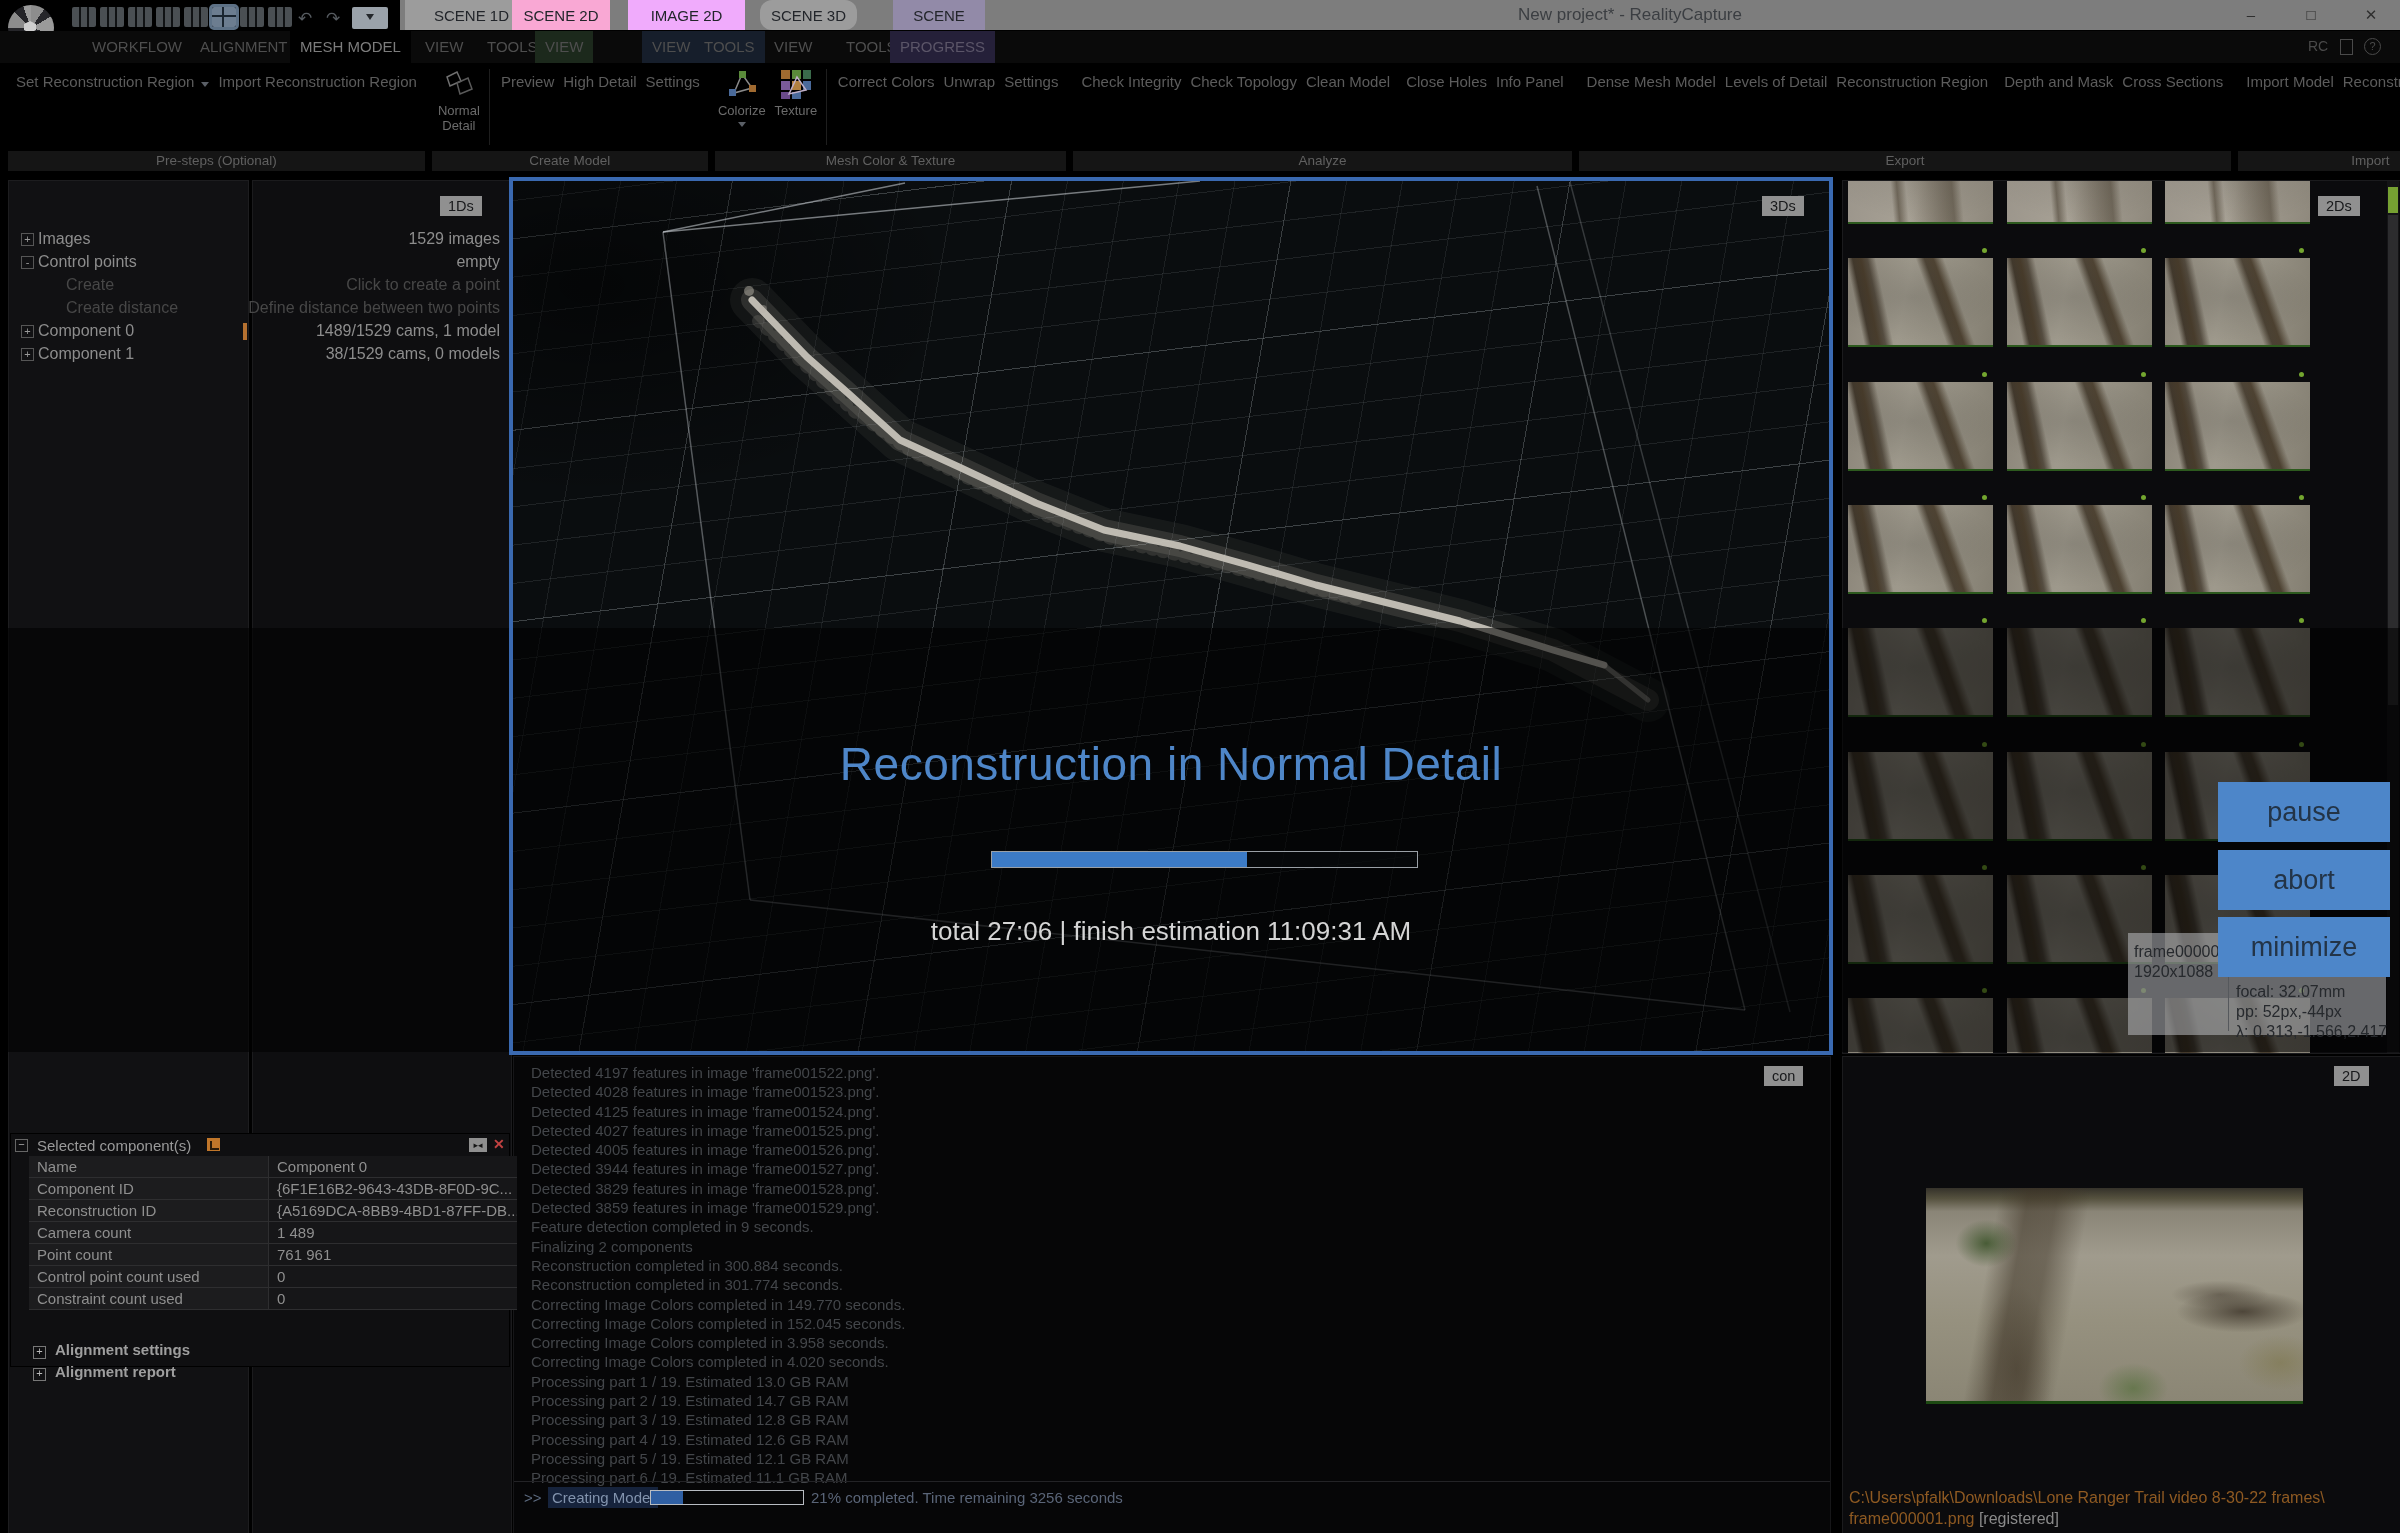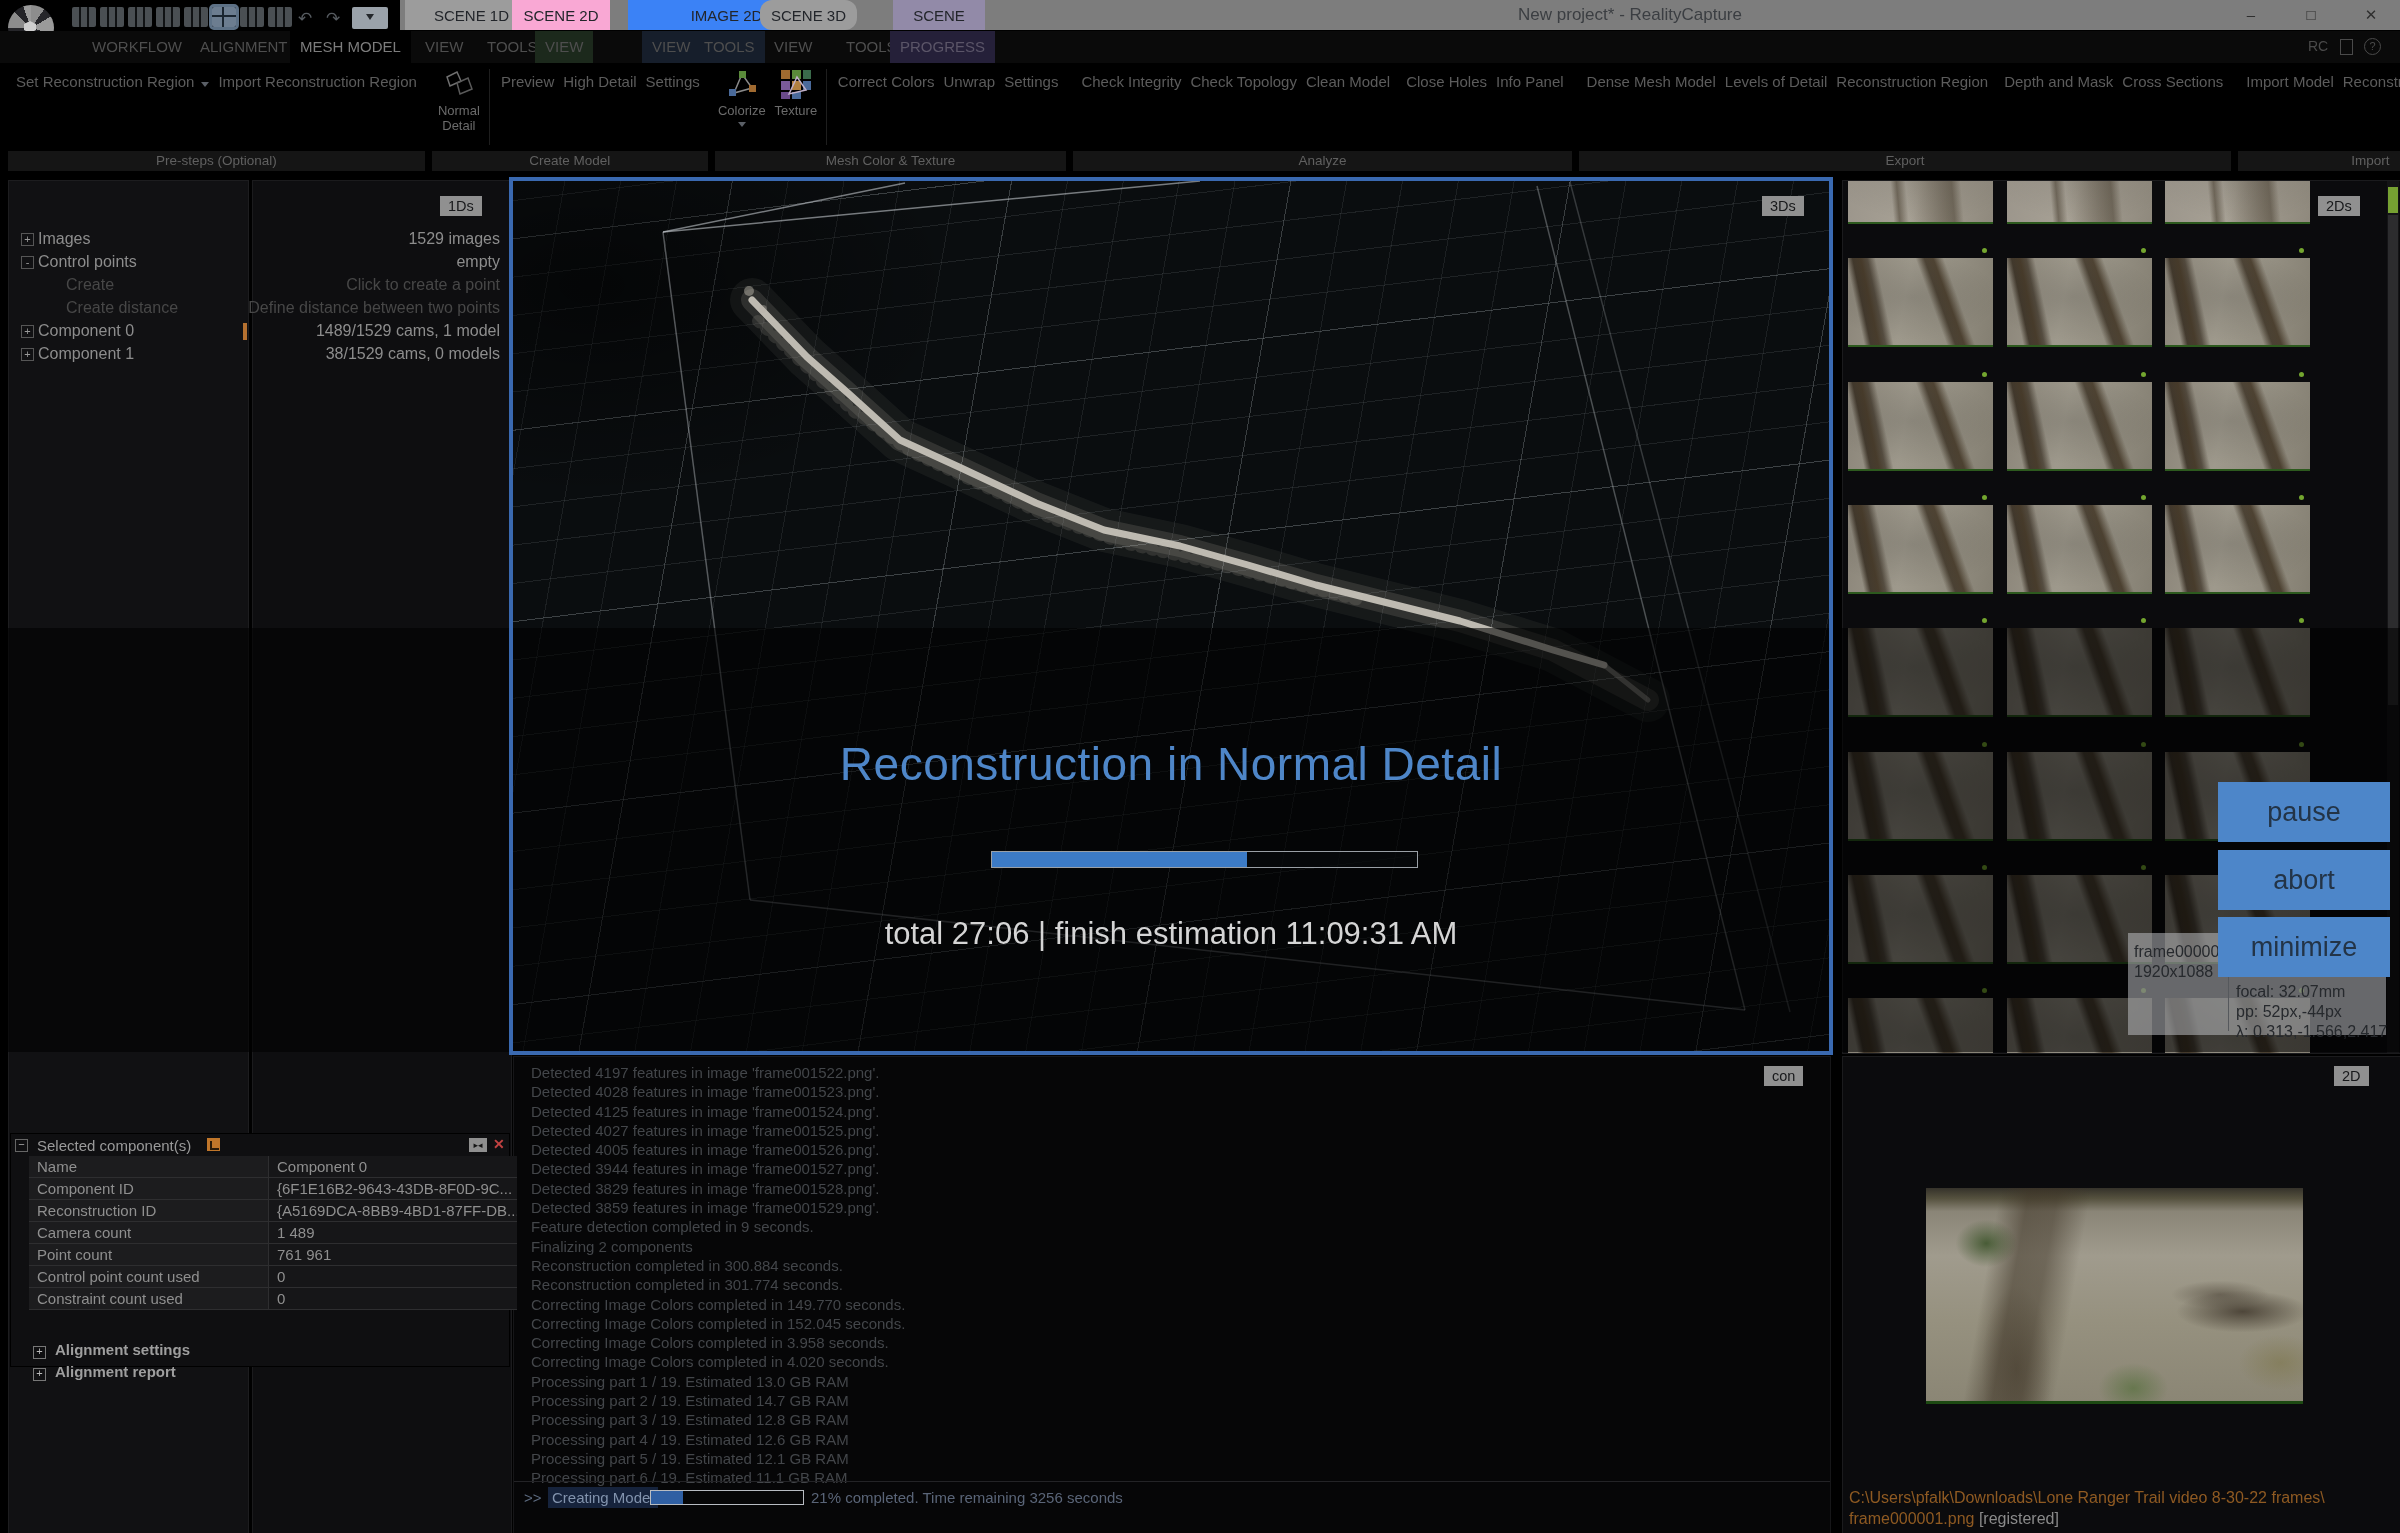--- a/index.html
+++ b/index.html
@@ -77,21 +77,21 @@
   #vp-vignette{position:absolute;inset:0;background:radial-gradient(ellipse 40% 35% at 6% 12%,rgba(0,0,0,0.55),transparent 70%);}
   #vpborder{left:509px;top:177px;width:1316px;height:870px;border:4px solid #3a69b0;z-index:56;pointer-events:none;}
 
   .chip{position:absolute;background:#909090;color:#17181a;font-size:14.5px;line-height:20px;height:20px;padding:0 8px;z-index:30;}
 
   
   #band{left:0;top:628px;width:2400px;height:424px;background:rgba(0,0,0,0.56);z-index:50;pointer-events:none;}
   #modal-title{left:513px;top:737px;width:1316px;text-align:center;font-size:46px;letter-spacing:0.5px;color:#4e86c8;z-index:60;}
   #modal-bar{left:991px;top:851px;width:425px;height:15px;border:1px solid #9aa0a6;background:rgba(8,10,12,0.65);z-index:60;}
   #modal-fill{height:100%;background:#3c7bc6;}
-  #modal-status{left:513px;top:916px;width:1316px;text-align:center;font-size:31px;color:#d5d5d5;z-index:60;}
+  #modal-status{left:513px;top:916px;width:1316px;text-align:center;font-size:26px;color:#d5d5d5;z-index:60;}
   .actbtn{left:2218px;width:172px;height:60px;background:#4d86c9;color:#233447;font-size:27px;display:flex;align-items:center;justify-content:center;z-index:70;cursor:pointer;}
 
   
   #tooltip{left:2128px;top:933px;width:258px;height:102px;background:rgba(185,188,191,0.55);z-index:62;font-size:16px;}
   #tooltip .tt{position:absolute;white-space:nowrap;color:#26292d;}
   #tt-file{left:6px;top:10px;color:#a35c17;}
   #tt-res{left:6px;top:30px;}
   #tt-div{position:absolute;left:100px;top:28px;bottom:4px;width:1px;background:#55585c;}
   #tt-feat{left:108px;top:30px;color:#63666a;}
   #tt-focal{left:108px;top:50px;}
@@ -176,21 +176,21 @@
       <div class="qicon qactive" style="left: 212px;"></div>
       <div class="qicon" style="left: 240px;"></div>
       <div class="qicon" style="left: 268px;"></div>
     </div>
   <span class="abs undoredo" style="left:298px;">↶</span>
   <span class="abs undoredo" style="left:326px;">↷</span>
   <div class="abs" id="pinchip"></div>
   <div class="abs" id="tabs">
       <div class="tab" style="left: 405px; width: 133px; background: rgb(156, 156, 156);">SCENE 1D</div>
       <div class="tab" style="left: 512px; width: 98px; background: #f9a8d4;">SCENE 2D</div>
-      <div class="tab" style="left: 628px; width: 117px; background: #3b82f6; padding-left: 40px;">IMAGE 2D</div>
+      <div class="tab" style="left: 628px; width: 117px; background: #f0abfc;">IMAGE 2D</div>
       <div class="tab" style="left: 760px; width: 97px; background: rgb(156, 156, 156); border-radius: 12px;">SCENE 3D</div>
       <div class="tab" style="left: 893px; width: 92px; background: rgb(146, 138, 168);">SCENE</div>
     </div>
   <div class="abs" id="apptitle">New project* - RealityCapture</div>
   <div class="abs winbtn" style="left:2240px;">–</div>
   <div class="abs winbtn" style="left:2300px;">□</div>
   <div class="abs winbtn" style="left:2360px;">✕</div>
 
   <div class="abs" id="menurow">
       <div class="mitem" style="left: 82px;">WORKFLOW</div>

